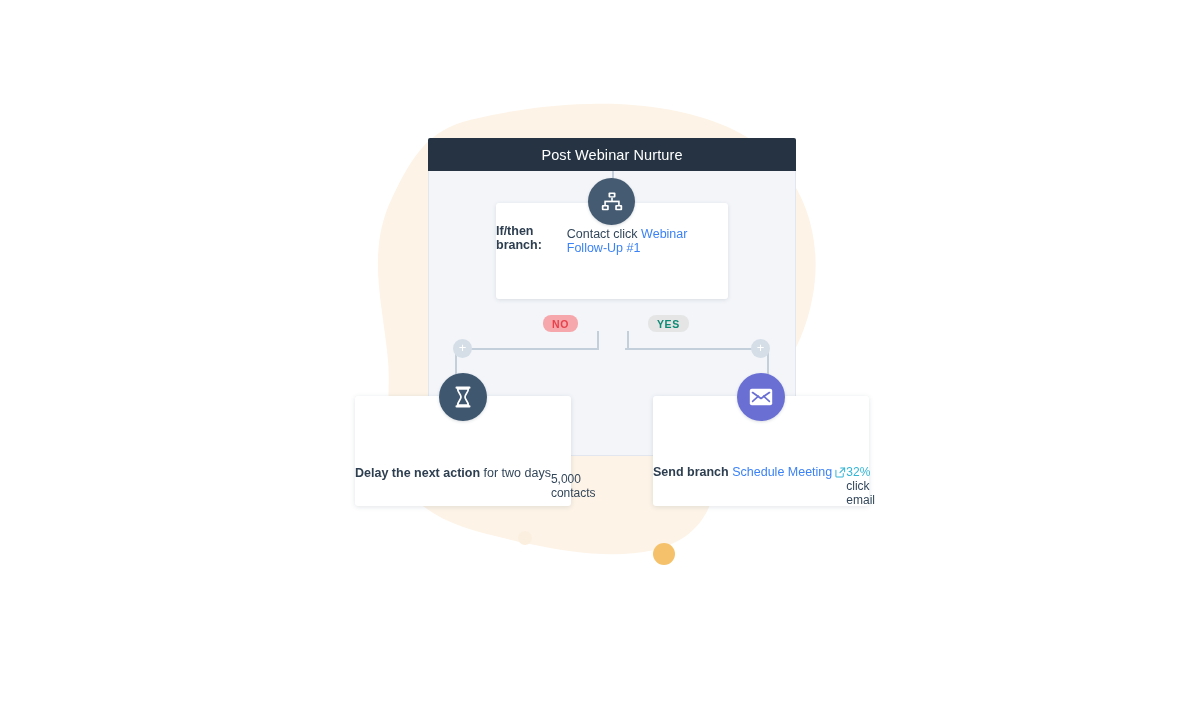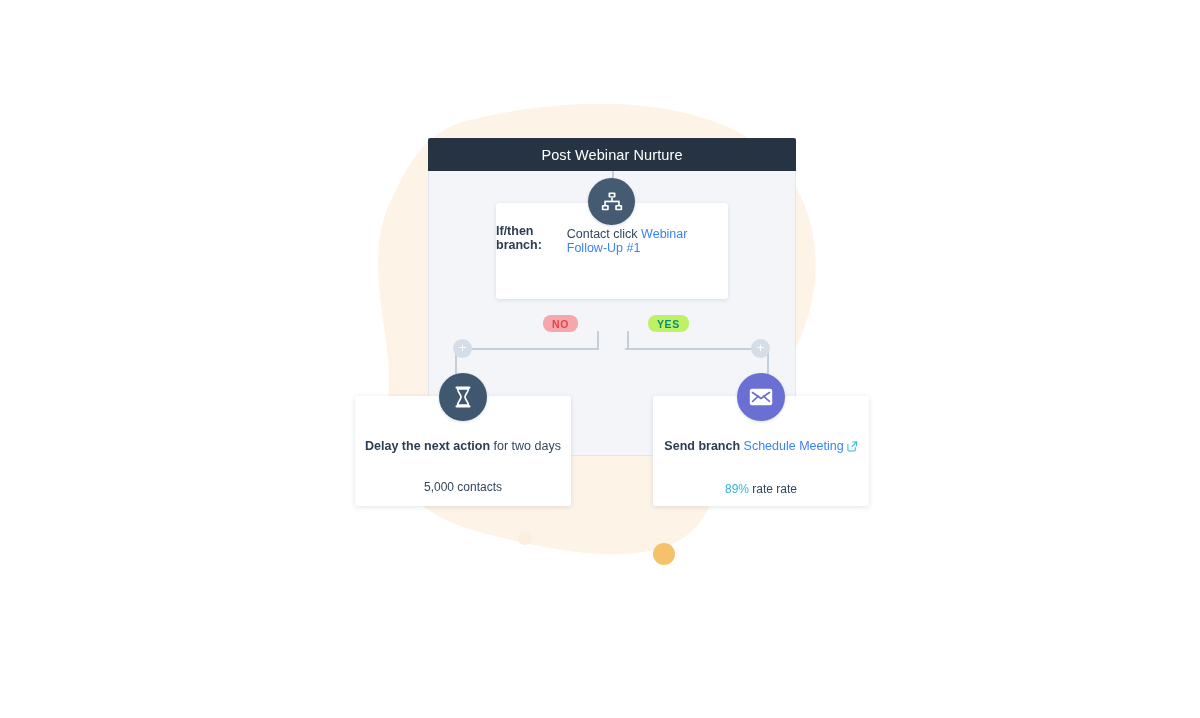--- a/index.html
+++ b/index.html
@@ -183,35 +183,34 @@
   }
   .badge-no {
     left: 543px;
     top: 315px;
     background: #f6a7ab;
     color: #e8414c;
   }
   .badge-yes {
     left: 648px;
     top: 315px;
-    background: #bef264;
+    background: #e5e5e5;
     color: #0b8a74;
   }
 
   
   .action-card {
     position: absolute;
     width: 216px;
     height: 110px;
     background: #ffffff;
     border-radius: 3px;
     box-shadow: 0 1px 5px rgba(45,62,80,.14);
     box-sizing: border-box;
     display: flex;
-    flex-direction: column;
     align-items: center;
     padding-top: 43px;
   }
   .card-left  { left: 355px; top: 396px; }
   .card-right { left: 653px; top: 396px; }
 
   .action-title {
     font-size: 12.5px;
     color: #33475b;
     white-space: nowrap;
@@ -317,21 +316,21 @@
   <div class="action-card card-right">
     <div class="action-title">
       <b>Send branch</b>
       <span class="link">Schedule Meeting</span><span class="ext-link-icon"><svg width="11" height="11" viewBox="0 0 12 12" xmlns="http://www.w3.org/2000/svg">
             <path d="M1 3.6v6.6c0 .4.3.7.7.7h6.6c.4 0 .7-.3.7-.7V7" fill="none" stroke="#33b5d6" stroke-width="1.1" stroke-linecap="round"></path>
             <path d="M6.2 1h4.3v4.3" fill="none" stroke="#33b5d6" stroke-width="1.1" stroke-linecap="round" stroke-linejoin="round"></path>
             <path d="M10.3 1.2L5.4 6.1" fill="none" stroke="#33b5d6" stroke-width="1.1" stroke-linecap="round"></path>
           </svg></span>
     </div>
     <div class="action-meta">
-      <span class="metric">89%</span><span> rate rate</span>
+      <span class="metric">32%</span><span> click email</span>
     </div>
   </div>
 
   <div class="node-icon icon-delay">
     <svg width="18" height="22" viewBox="0 0 18 22" xmlns="http://www.w3.org/2000/svg">
       <rect x="1.5" y="0.6" width="15" height="2.2" rx="1" fill="#ffffff"></rect>
       <rect x="1.5" y="19.2" width="15" height="2.2" rx="1" fill="#ffffff"></rect>
       <path d="M3.6 2.8h10.8c0 3.6-3.4 5.6-3.4 8.2s3.4 4.6 3.4 8.2H3.6c0-3.6 3.4-5.6 3.4-8.2S3.6 6.4 3.6 2.8z" fill="none" stroke="#ffffff" stroke-width="1.7" stroke-linejoin="round"></path>
     </svg>
   </div>

